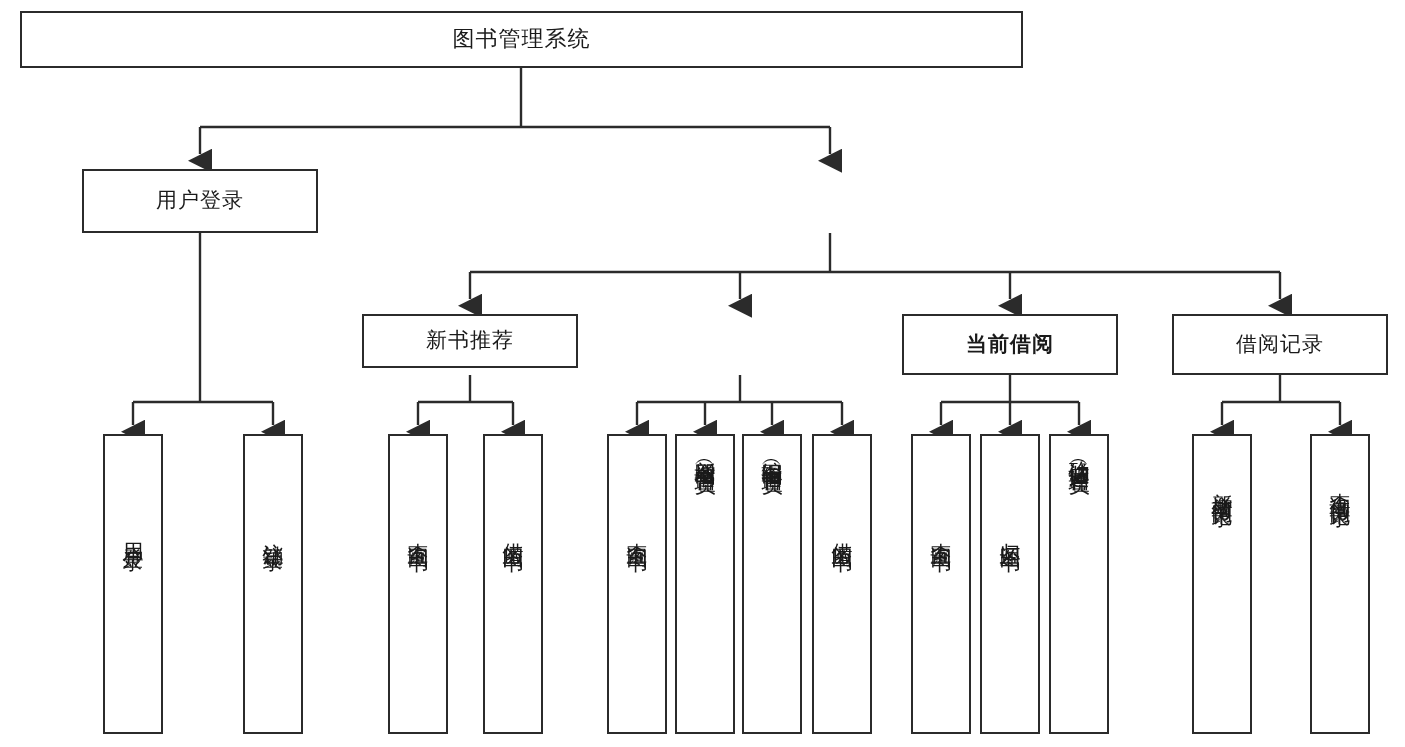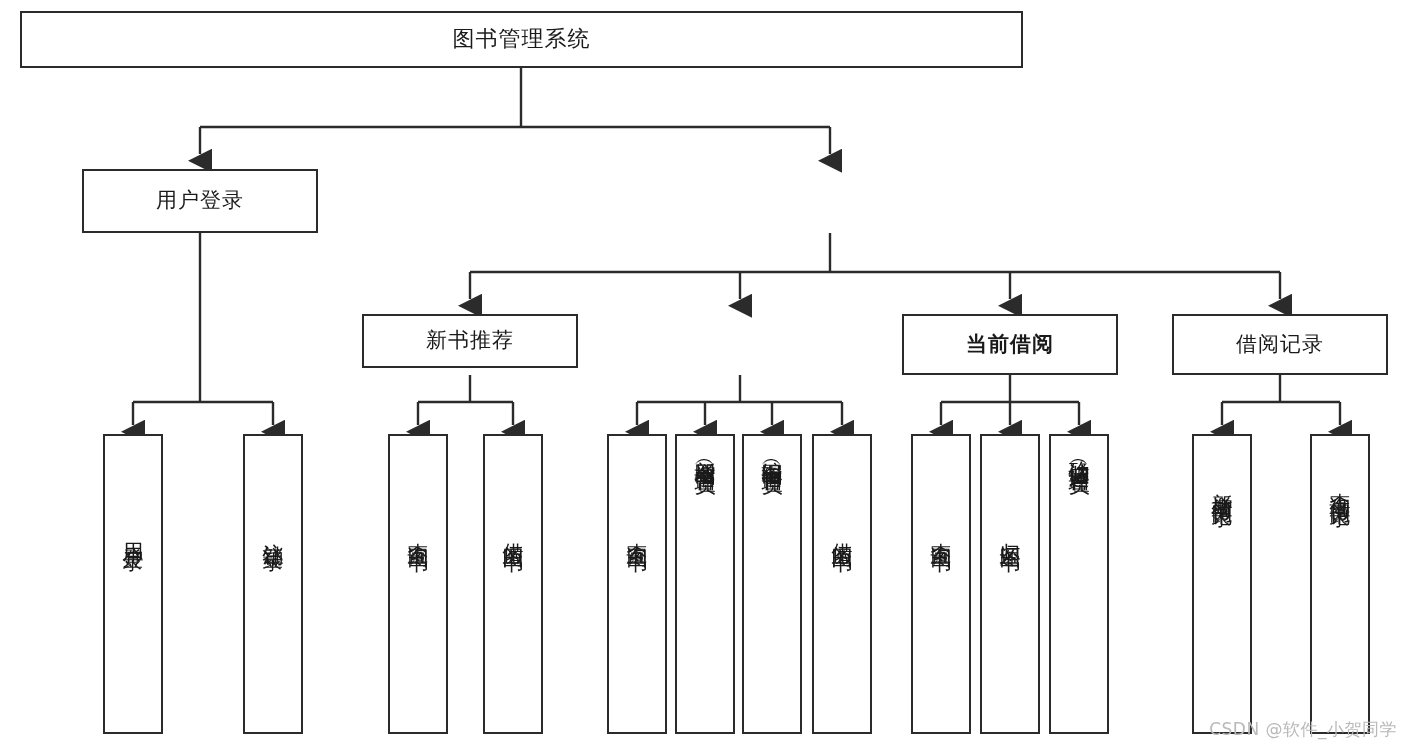--- a/index.html
+++ b/index.html
@@ -182,15 +182,14 @@
     <span class="vtext">确认归还（管理员）</span>
   </div>
 
   <div class="node vert" style="left:1192px; top:434px; width:60px; height:300px; padding-top:40px;">
     <span class="vtext">新增借阅记录</span>
   </div>
   <div class="node vert" style="left:1310px; top:434px; width:60px; height:300px; padding-top:40px;">
     <span class="vtext">查询借阅记录</span>
   </div>
 
-  <div class="watermark">CSDN @软件_小贺同学</div>
 
 </div>
 
 </body></html>

